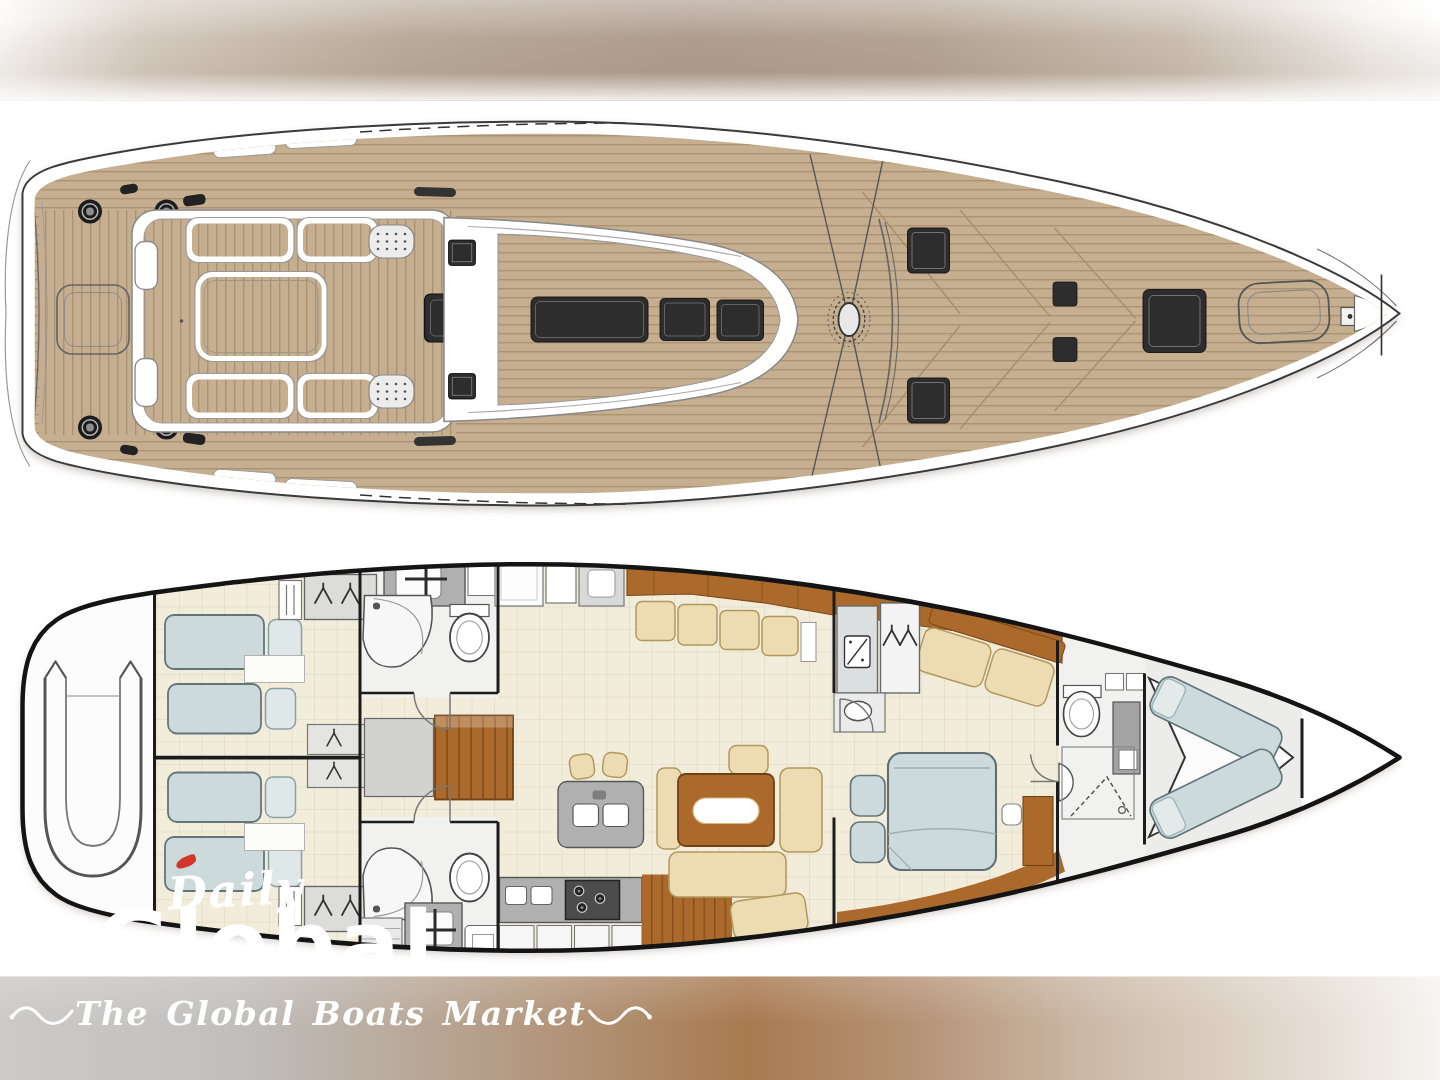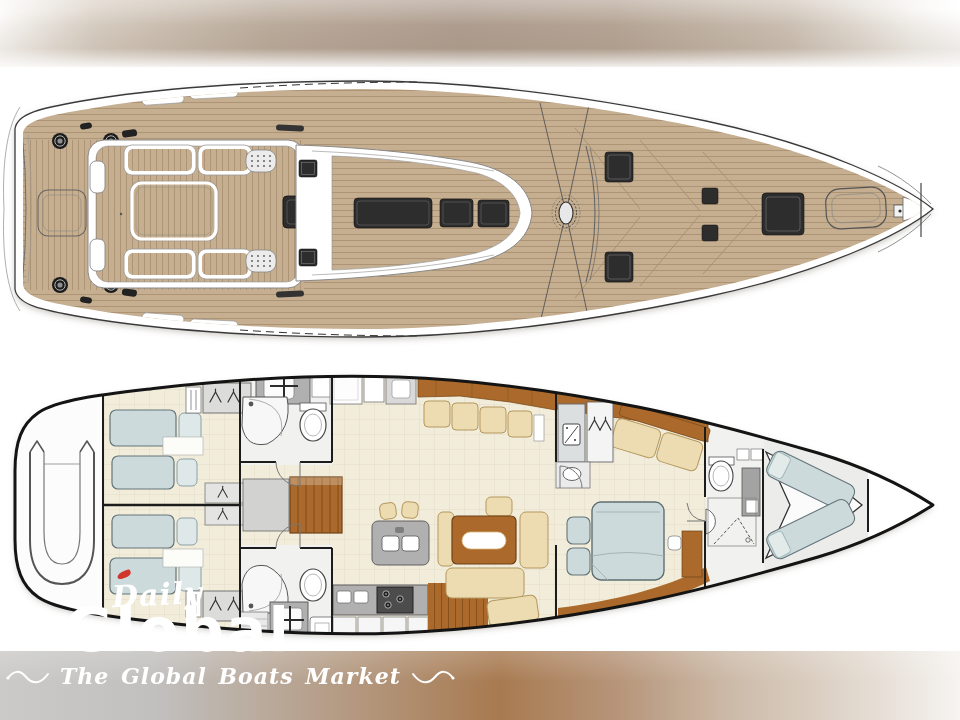--- a/index.html
+++ b/index.html
@@ -29,21 +29,21 @@
   .f-dark{fill:var(--hatch-dark);}
   .watermark{position:absolute;left:0;top:0;width:960px;height:720px;pointer-events:none;}
   .wm-daily{position:absolute;left:112px;top:577px;color:var(--wm-text);
     font-family:"DejaVu Serif", serif;font-style:italic;font-weight:bold;
     font-size:30px;letter-spacing:1px;transform:rotate(-3deg);}
   .wm-red{position:absolute;left:117px;top:571px;width:14px;height:7px;
     background:var(--wm-accent);border-radius:80% 20% 60% 40%;transform:rotate(-18deg);}
   .wm-boats{position:absolute;left:64px;top:600px;color:var(--wm-text);
     font-family:"DejaVu Sans", sans-serif;font-weight:bold;font-size:60px;
     letter-spacing:2px;line-height:1;}
-  .wm-tagline{position:absolute;left:6px;top:663px;display:flex;align-items:center;gap:10px;
+  .wm-tagline{position:absolute;left:6px;top:663px;display:flex;align-items:center;
     color:var(--wm-text);}
   .wm-tagline span{font-family:"DejaVu Serif", serif;font-style:italic;font-weight:bold;
     font-size:22px;letter-spacing:1px;word-spacing:3px;white-space:nowrap;}
   .orn{display:block;}
   .orn.flip{transform:scaleX(-1);}
 </style>
 </head>
 <body>
 
 <div class="canvas">

